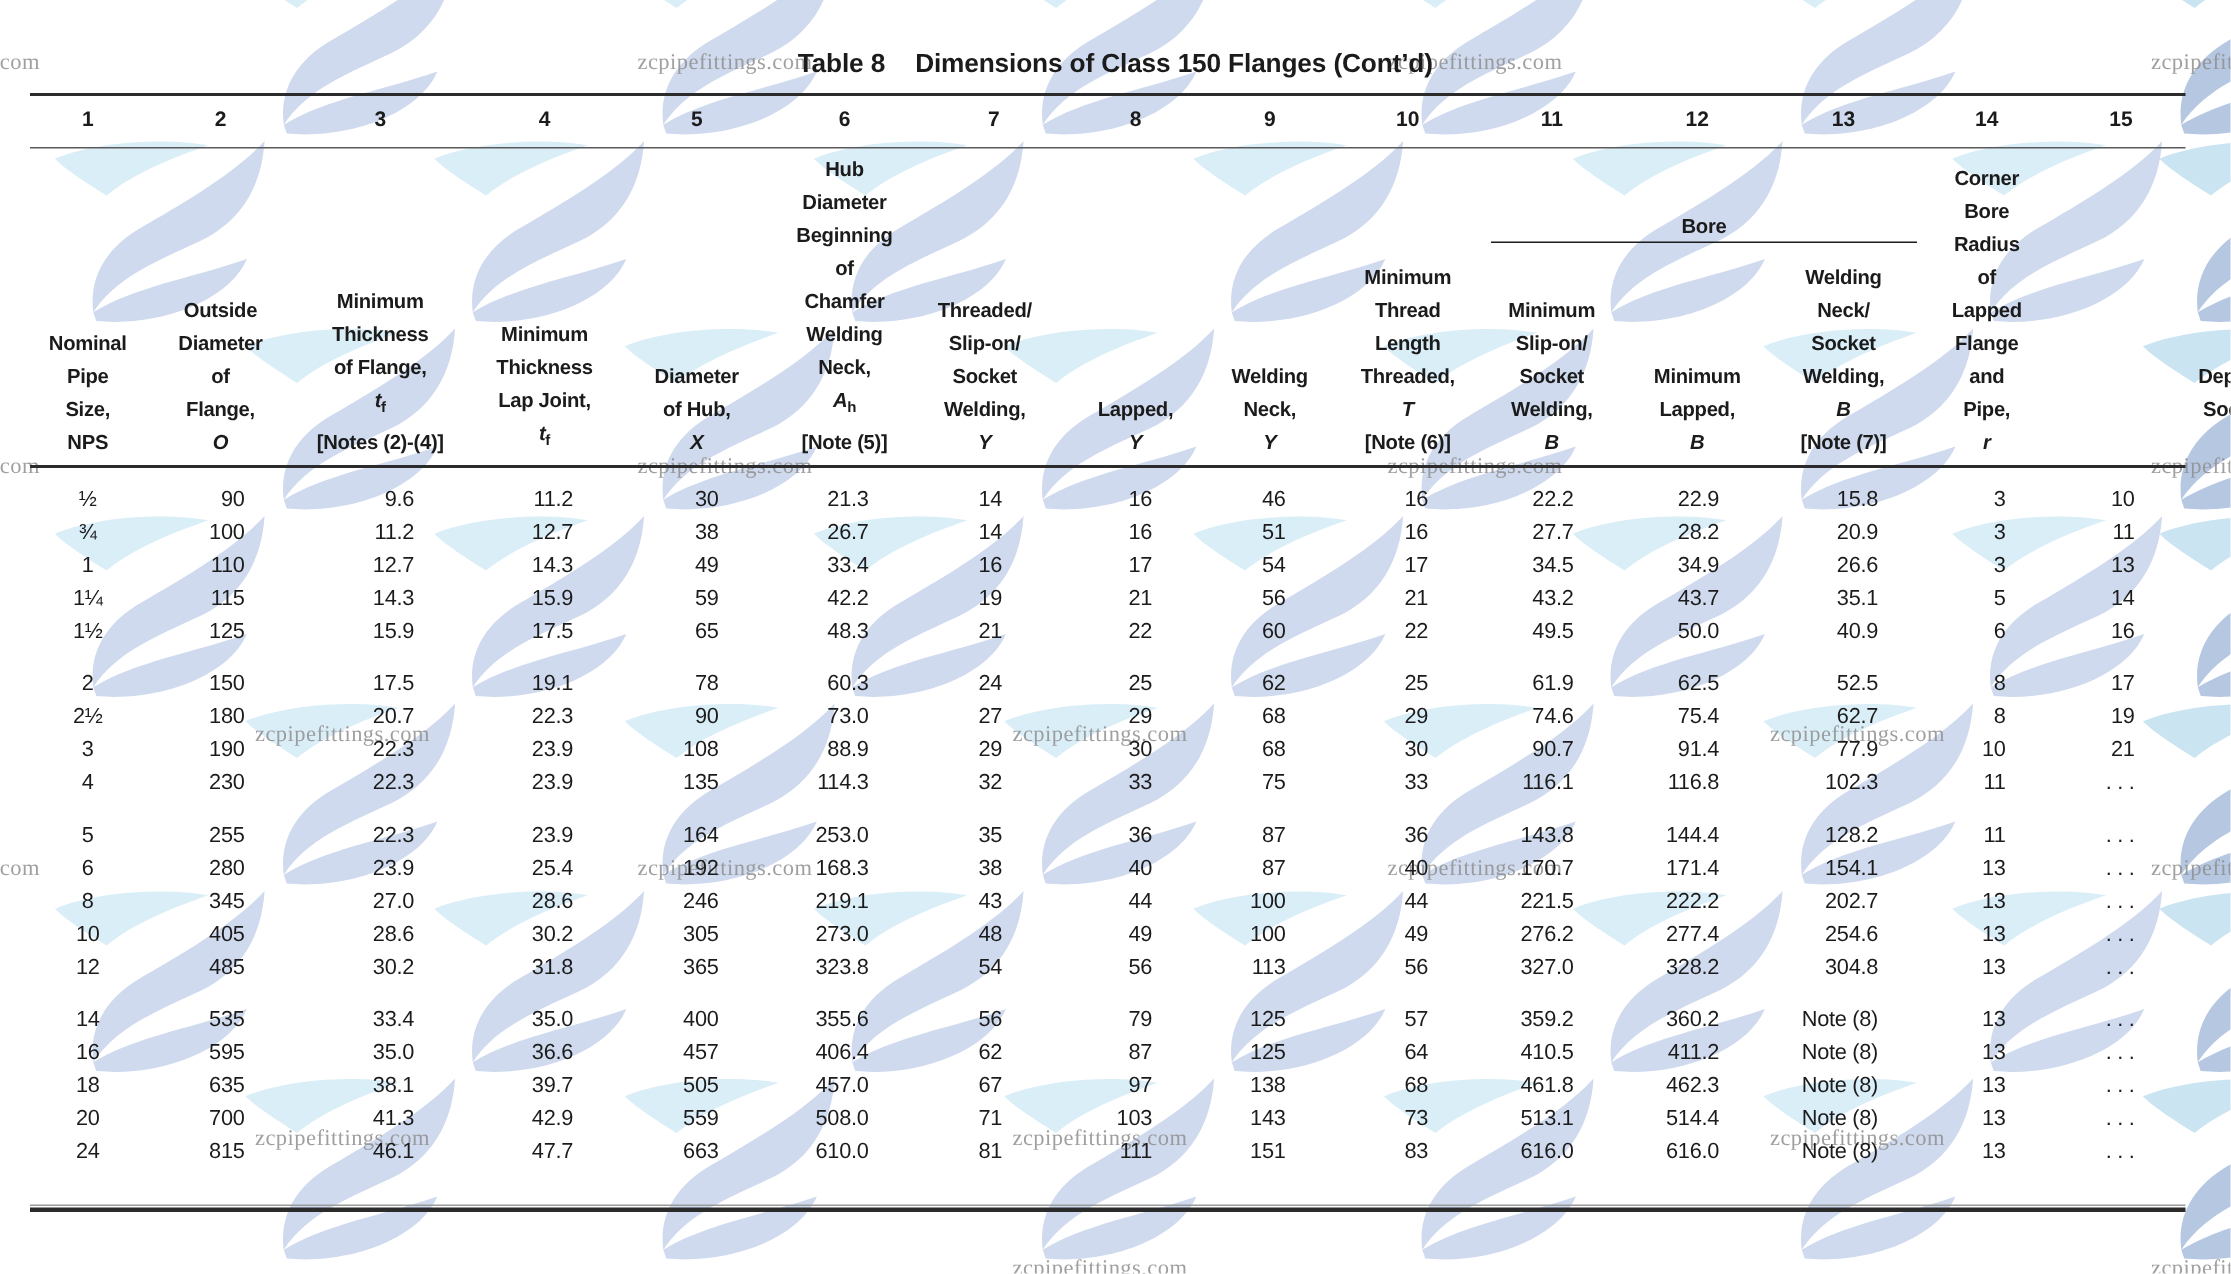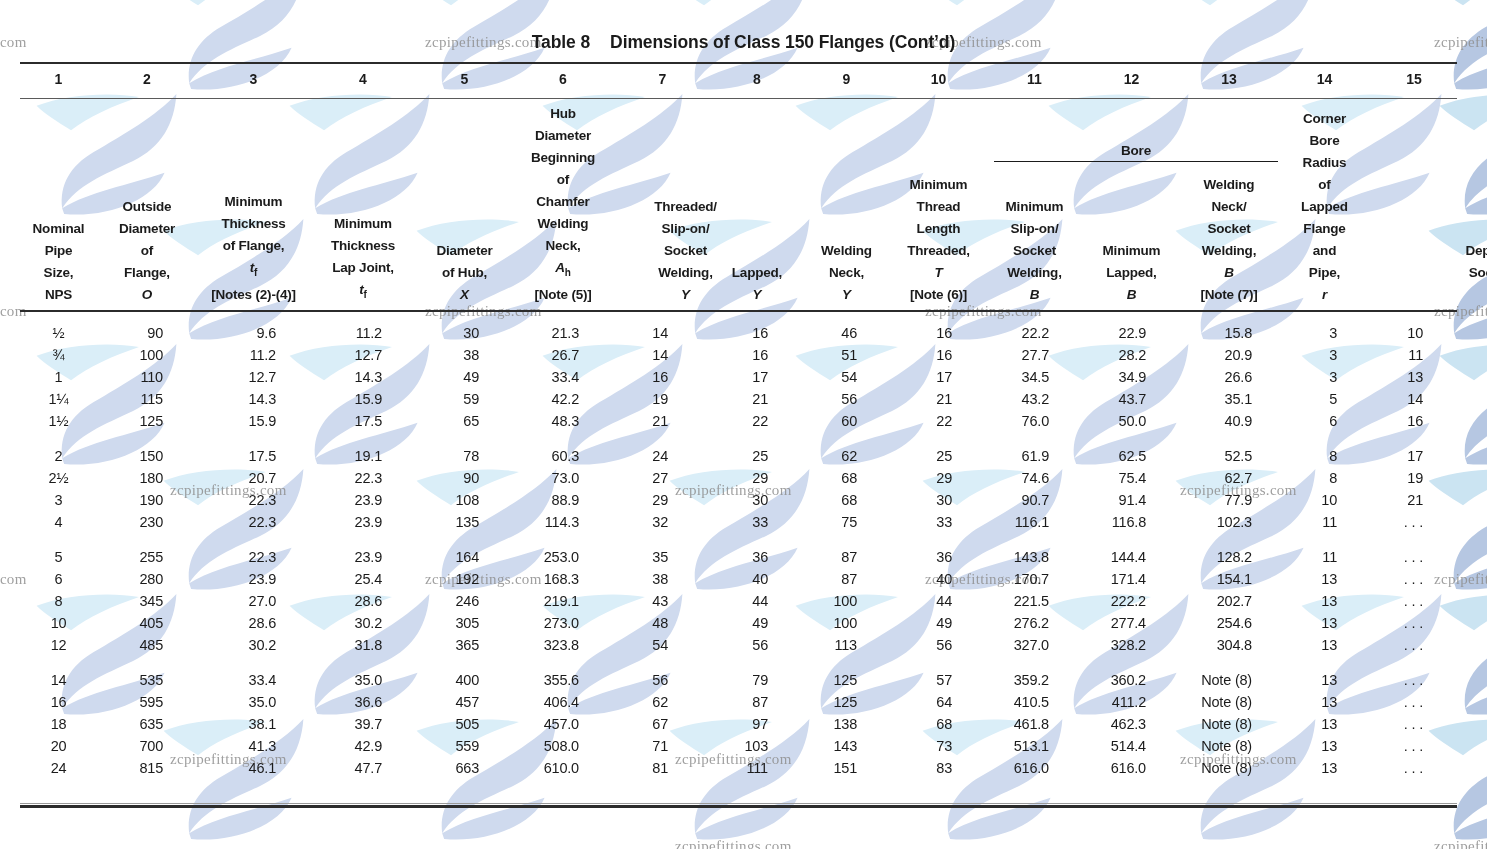--- a/index.html
+++ b/index.html
@@ -334,21 +334,21 @@
     </div>
   <div class="rule rule-nums"></div>
 
   <div class="headarea" id="headarea">
       <div class="colhead" style="left: -6px; width: 89px;">Nominal<br>Pipe<br>Size,<br>NPS</div>
       <div class="colhead" style="left: 71px; width: 112px;">Outside<br>Diameter<br>of<br>Flange,<br><i>O</i></div>
       <div class="colhead" style="left: 171px; width: 125px;">Minimum<br>Thickness<br>of Flange,<br><i>t</i><sub>f</sub><br>[Notes (2)-(4)]</div>
       <div class="colhead" style="left: 284px; width: 118px;">Minimum<br>Thickness<br>Lap Joint,<br><i>t</i><sub>f</sub></div>
       <div class="colhead" style="left: 390px; width: 109px;">Diameter<br>of Hub,<br><i>X</i></div>
       <div class="colhead" style="left: 487px; width: 112px;">Hub<br>Diameter<br>Beginning<br>of<br>Chamfer<br>Welding<br>Neck,<br><i>A</i><sub>h</sub><br>[Note (5)]</div>
-      <div class="colhead" style="left: 610px; width: 111px;">Threaded/<br>Slip-on/<br>Socket<br>Welding,<br><i>Y</i></div>
+      <div class="colhead" style="left: 581px; width: 111px;">Threaded/<br>Slip-on/<br>Socket<br>Welding,<br><i>Y</i></div>
       <div class="colhead" style="left: 686px; width: 102px;">Lapped,<br><i>Y</i></div>
       <div class="colhead" style="left: 776px; width: 101px;">Welding<br>Neck,<br><i>Y</i></div>
       <div class="colhead" style="left: 865px; width: 107px;">Minimum<br>Thread<br>Length<br>Threaded,<br><i>T</i><br>[Note (6)]</div>
       <div class="colhead" style="left: 960px; width: 109px;">Minimum<br>Slip-on/<br>Socket<br>Welding,<br><i>B</i></div>
       <div class="colhead" style="left: 1057px; width: 109px;">Minimum<br>Lapped,<br><i>B</i></div>
       <div class="colhead" style="left: 1154px; width: 110px;">Welding<br>Neck/<br>Socket<br>Welding,<br><i>B</i><br>[Note (7)]</div>
       <div class="colhead" style="left: 1252px; width: 105px;">Corner<br>Bore<br>Radius<br>of<br>Lapped<br>Flange<br>and<br>Pipe,<br><i>r</i></div>
       <div class="colhead" style="left: 1423px; width: 98px;">Depth of<br>Socket,<br><i>D</i></div>
       <div class="grouphead" style="left: 974px; width: 284px; bottom: 150px;">Bore</div>
     </div>
@@ -445,21 +445,21 @@
           <td>1½</td>
           <td>125</td>
           <td>15.9</td>
           <td>17.5</td>
           <td>65</td>
           <td>48.3</td>
           <td>21</td>
           <td>22</td>
           <td>60</td>
           <td>22</td>
-          <td>76.0</td>
+          <td>49.5</td>
           <td>50.0</td>
           <td>40.9</td>
           <td>6</td>
           <td>16</td>
         </tr>
         <tr class="spacer">
           <td colspan="15"></td>
         </tr>
         <tr>
           <td>2</td>

